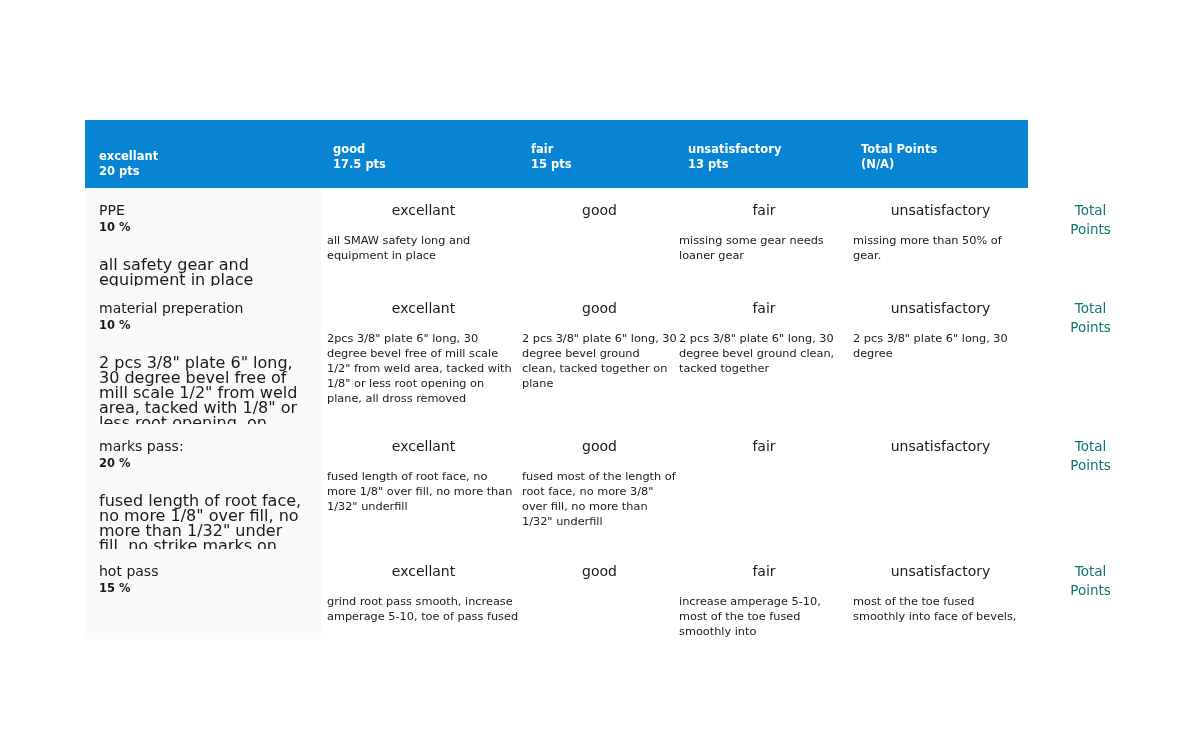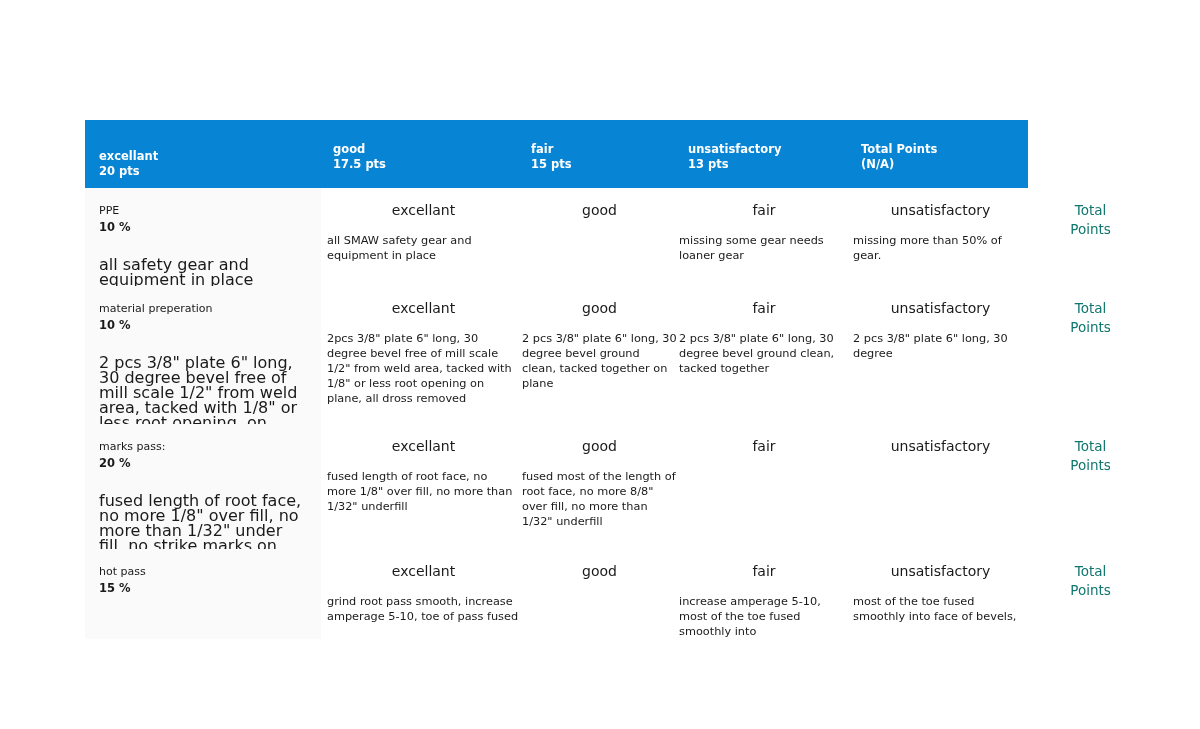--- a/index.html
+++ b/index.html
@@ -58,21 +58,21 @@
   .row-crit {
     position: absolute;
     left: 0;
     top: 0;
     width: 236px;
     background: #fafafa;
     box-sizing: border-box;
     padding: 14px 14px 10px 14px;
   }
   .crit-title {
-    font-size: 11px;
+    font-size: 14px;
     line-height: 17px;
     color: #1a1a1a;
   }
   .crit-weight {
     font-size: 11.5px;
     font-weight: bold;
     line-height: 16px;
     color: #1a1a1a;
   }
   .crit-desc {
@@ -163,21 +163,21 @@
   <div class="rubric-body">
 
     <div class="row row-h1">
       <div class="row-crit row-crit-h1">
         <div class="crit-title">PPE</div>
         <div class="crit-weight">10 %</div>
         <div class="crit-desc">all safety gear and equipment in place</div>
       </div>
       <div class="cell cell-c1">
         <span class="cell-rating">excellant</span>
-        <span class="cell-desc">all SMAW safety gear and equipment in place</span>
+        <span class="cell-desc">all SMAW safety long and equipment in place</span>
       </div>
       <div class="cell cell-c2">
         <span class="cell-rating">good</span>
       </div>
       <div class="cell cell-c3">
         <span class="cell-rating">fair</span>
         <span class="cell-desc">missing some gear needs loaner gear</span>
       </div>
       <div class="cell cell-c4">
         <span class="cell-rating">unsatisfactory</span>
@@ -222,21 +222,21 @@
         <div class="crit-title">marks pass:</div>
         <div class="crit-weight">20 %</div>
         <div class="crit-desc">fused length of root face, no more 1/8" over fill, no more than 1/32" under fill, no strike marks on metal</div>
       </div>
       <div class="cell cell-c1">
         <span class="cell-rating">excellant</span>
         <span class="cell-desc">fused length of root face, no more 1/8" over fill, no more than 1/32" underfill</span>
       </div>
       <div class="cell cell-c2">
         <span class="cell-rating">good</span>
-        <span class="cell-desc">fused most of the length of root face, no more 8/8" over fill, no more than 1/32" underfill</span>
+        <span class="cell-desc">fused most of the length of root face, no more 3/8" over fill, no more than 1/32" underfill</span>
       </div>
       <div class="cell cell-c3">
         <span class="cell-rating">fair</span>
       </div>
       <div class="cell cell-c4">
         <span class="cell-rating">unsatisfactory</span>
       </div>
       <div class="cell-total">
         <span>Total</span><br>
         <span>Points</span>

